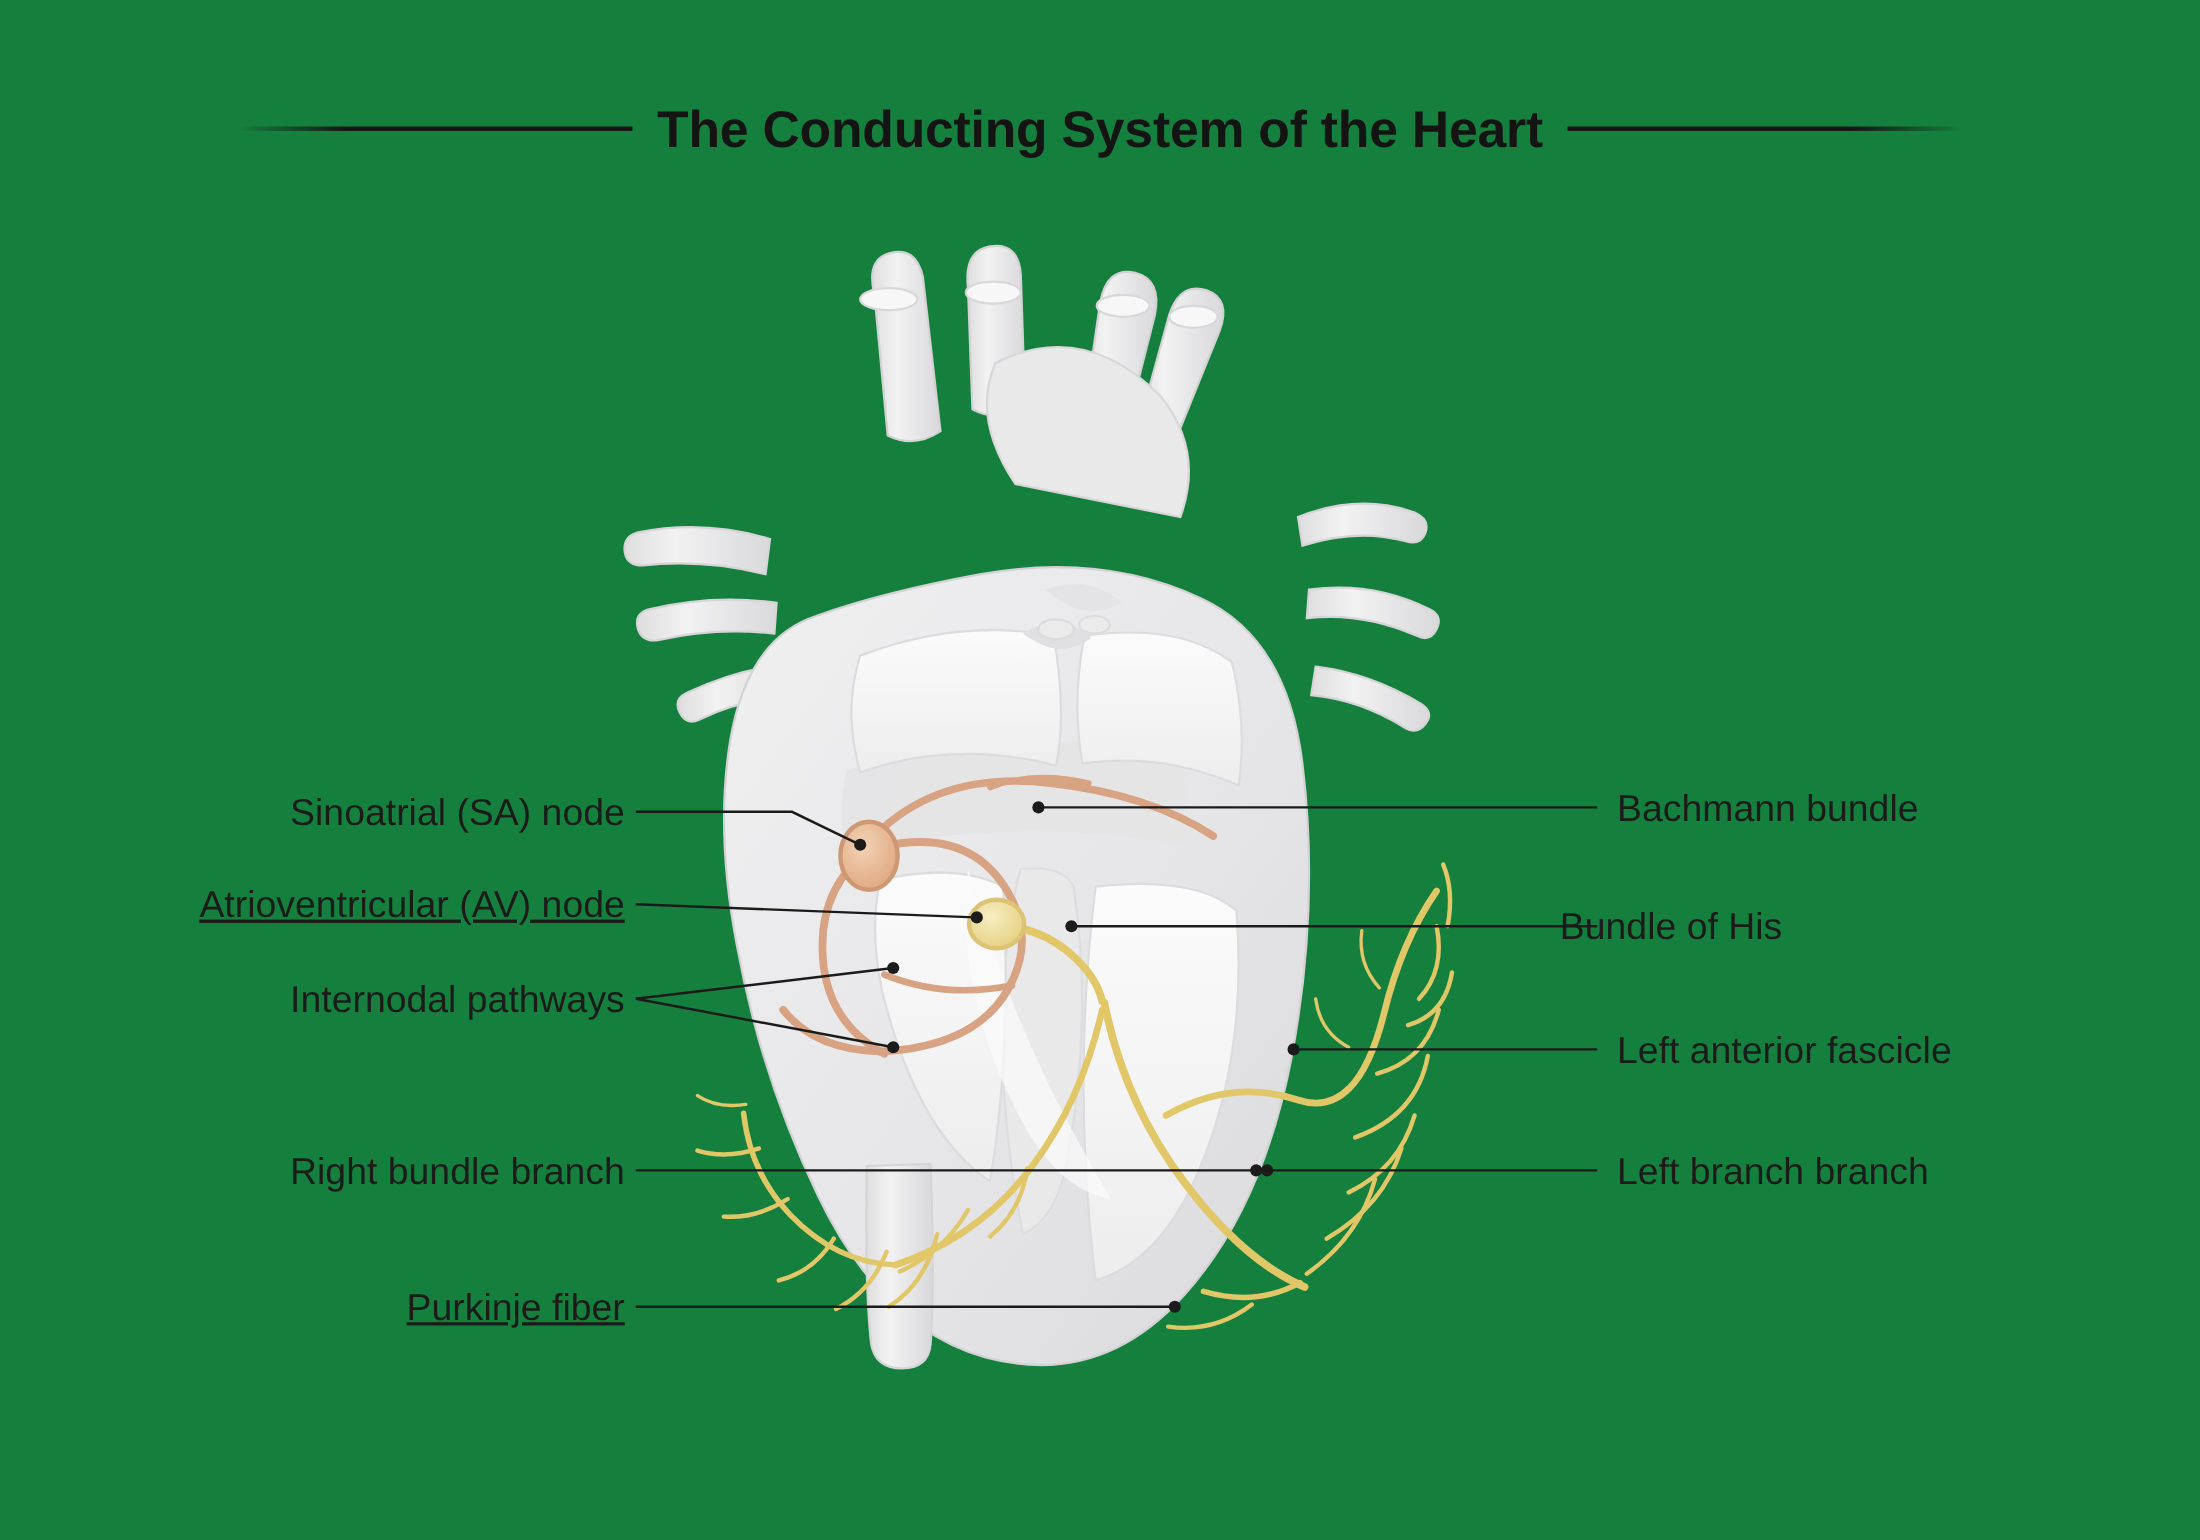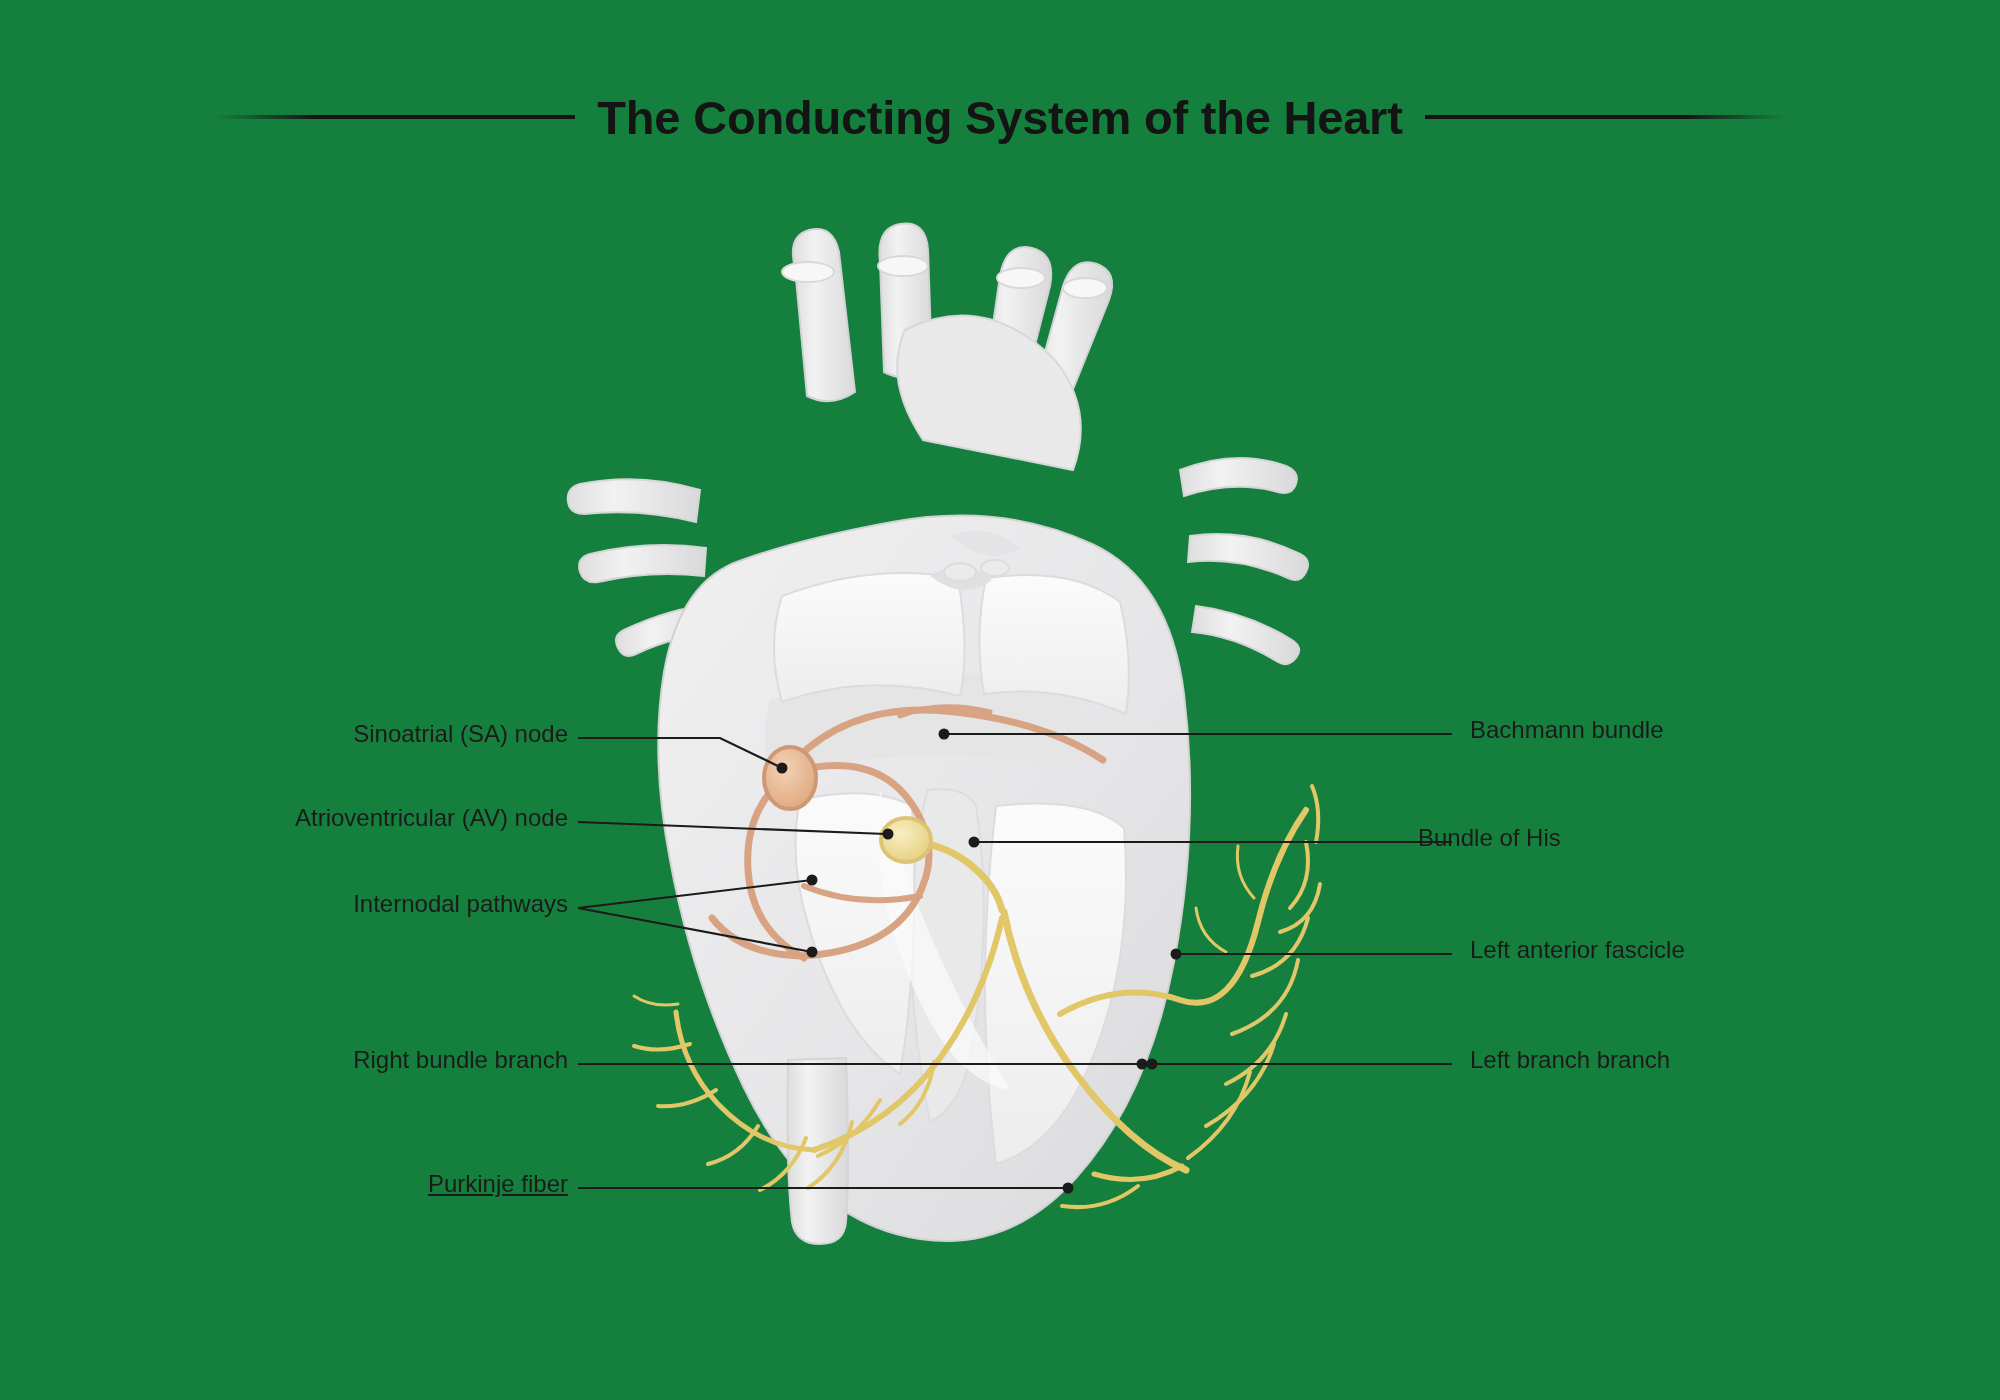--- a/index.html
+++ b/index.html
@@ -49,21 +49,21 @@
     color: #141414;
     letter-spacing: -0.2px;
     white-space: nowrap;
     padding: 0 22px;
     line-height: 1;
   }
 
   
   .label {
     position: absolute;
-    font-size: 24px;
+    font-size: 34px;
     color: #1b1b1b;
     white-space: nowrap;
     line-height: 1;
   }
   .label.left  { text-align: right; }
   .label.right { text-align: left; }
 
   
   #heart-svg, #leader-svg {
     position: absolute;
@@ -247,21 +247,21 @@
       <circle cx="1142" cy="1064" r="5.5"></circle>
       <circle cx="1068" cy="1188" r="5.5"></circle>
       <circle cx="944" cy="734" r="5.5"></circle>
       <circle cx="974" cy="842" r="5.5"></circle>
       <circle cx="1176" cy="954" r="5.5"></circle>
       <circle cx="1152" cy="1064" r="5.5"></circle>
     </g>
   </svg>
 
   <div class="label left" style="right:1432px; top:722px;">Sinoatrial (SA) node</div>
-  <div class="label left" style="right:1432px; top:806px;">Atrioventricular (AV) node</div>
+  <div class="label left" style="right:1432px; top:806px;text-decoration:underline;">Atrioventricular (AV) node</div>
   <div class="label left" style="right:1432px; top:892px;">Internodal pathways</div>
   <div class="label left" style="right:1432px; top:1048px;">Right bundle branch</div>
   <div class="label left" style="right:1432px; top:1172px;text-decoration:underline;">Purkinje fiber</div>
 
   <div class="label right" style="left:1470px; top:718px;text-align:center;">Bachmann bundle</div>
   <div class="label right" style="left:1418px; top:826px;">Bundle of His</div>
   <div class="label right" style="left:1470px; top:938px;">Left anterior fascicle</div>
   <div class="label right" style="left:1470px; top:1048px;">Left branch branch</div>
 
 </div>

